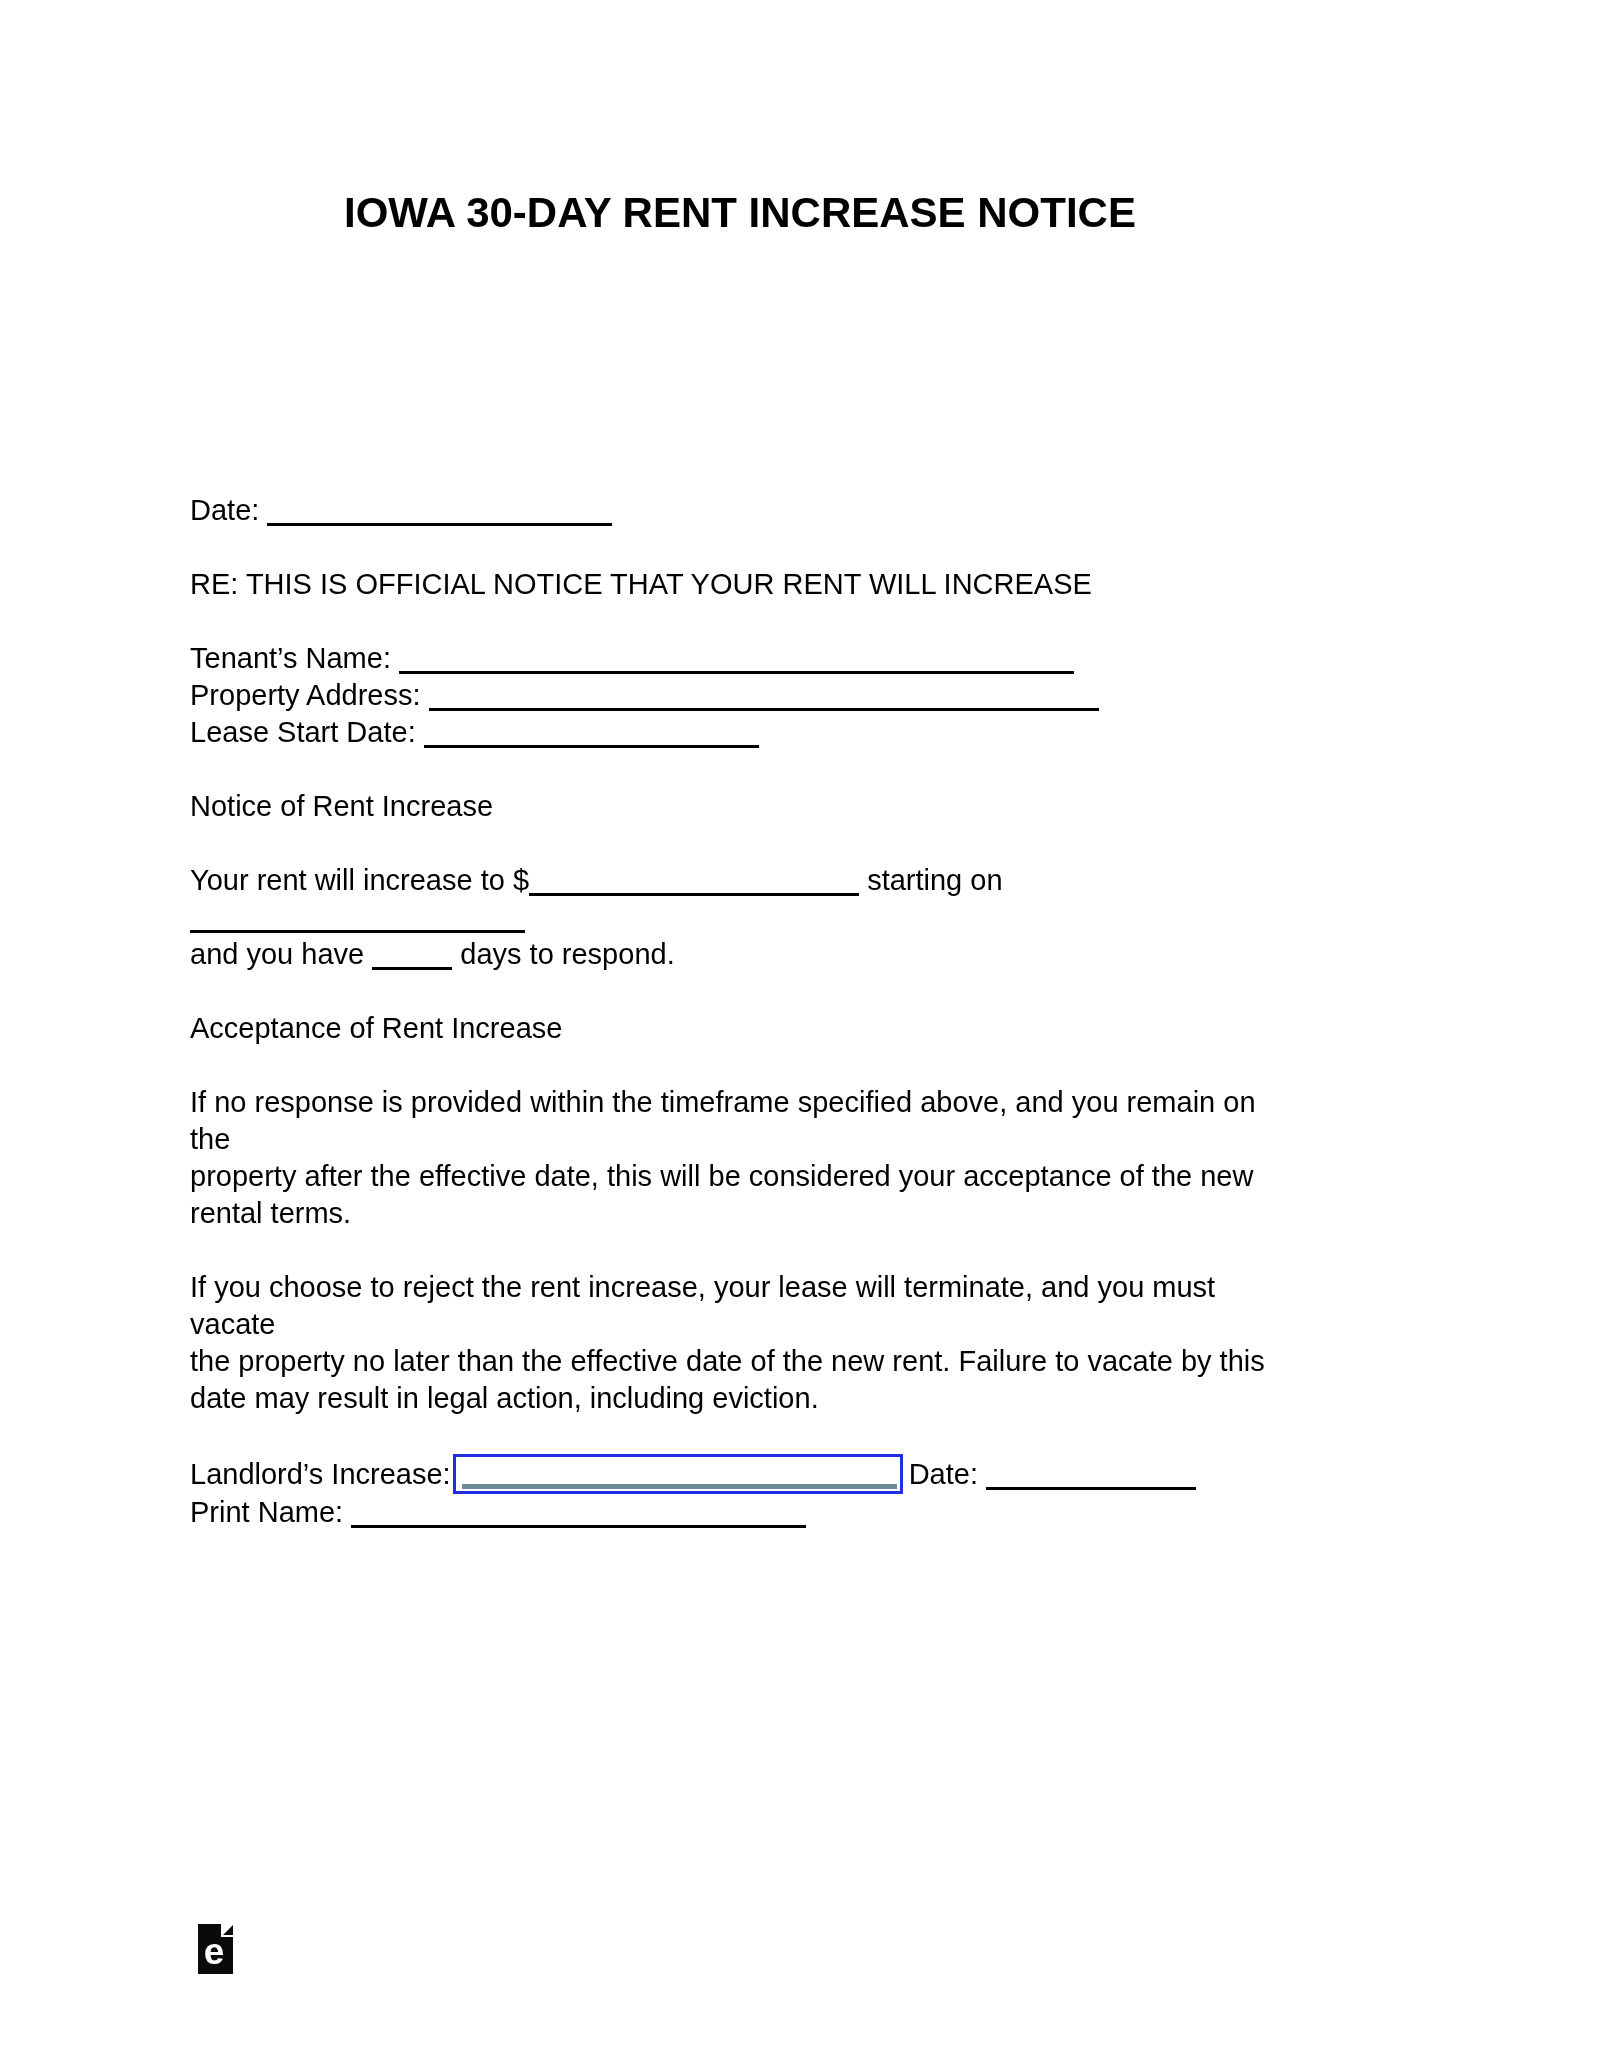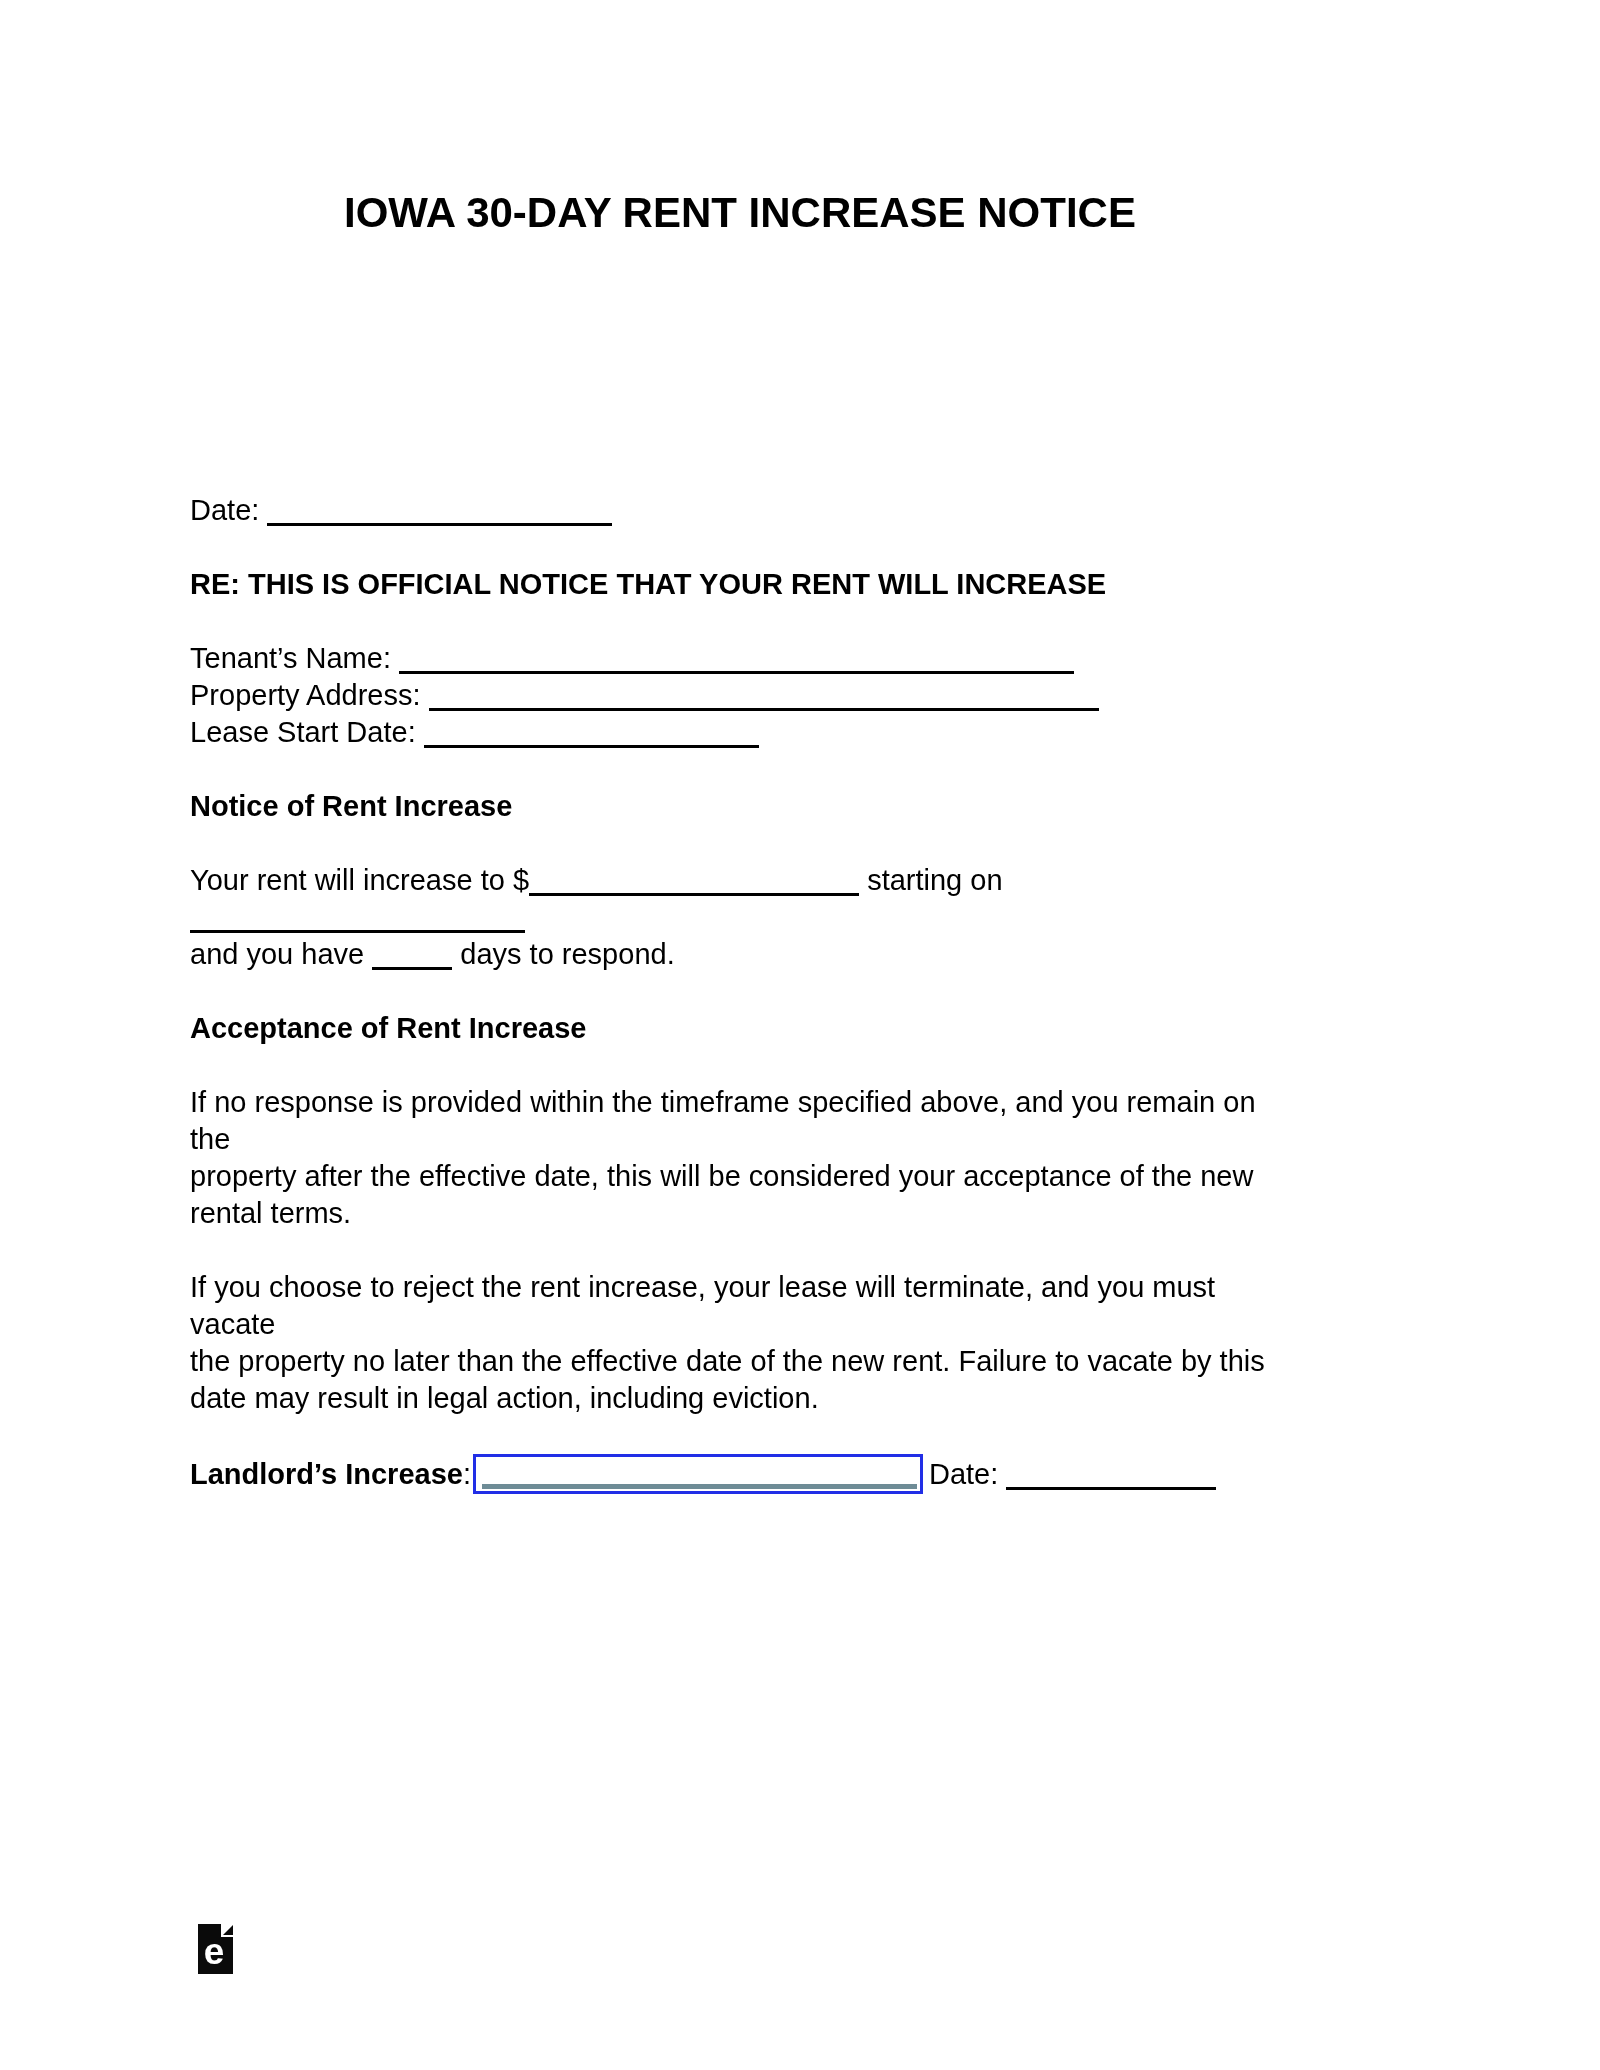--- a/index.html
+++ b/index.html
@@ -19,21 +19,21 @@
   p { margin: 0; }
   .title {
     font-size: 42px;
     line-height: 50px;
     font-weight: bold;
     text-align: center;
     margin: 0;
   }
   .after-title { margin-top: 254px; }
   .mt { margin-top: 37px; }
-  .bold { font-weight: bold; }
+  .bold { font-weight: normal; }
   .tline { display: block; }
   .blank {
     display: inline-block;
     height: 29px;
     border-bottom: 3px solid #000;
     vertical-align: -6px;
   }
   .b-date    { width: 345px; }
   .b-tenant  { width: 675px; }
   .b-prop    { width: 670px; }
@@ -126,20 +126,24 @@
     <span class="tline">If you choose to reject the rent increase, your lease will terminate, and you must vacate</span>
     <span class="tline">the property no later than the effective date of the new rent. Failure to vacate by this</span>
     <span class="tline">date may result in legal action, including eviction.</span>
   </p>
 
 
   <div class="mt">
     <p><span class="bold">Landlord’s Increase</span><span>:</span><span class="sig-box"><span class="ink-line"></span></span><span>Date:</span>
       <span class="blank b-sigdate"></span>
     </p>
+    <p>
+      <span>Print Name:</span>
+      <span class="blank b-print"></span>
+    </p>
   </div>
 
   <div class="logo">
     <svg width="35" height="50" viewBox="0 0 35 50">
       <polygon points="0,0 23,0 23,13 35,13 35,50 0,50" fill="#0a0a0a"></polygon>
       <polygon points="25,11 35,11 35,1" fill="#0a0a0a"></polygon>
       <text x="16" y="40" text-anchor="middle" font-size="37" font-weight="bold" fill="#ffffff" font-family="&quot;Liberation Sans&quot;, sans-serif">e</text>
     </svg>
   </div>
 

